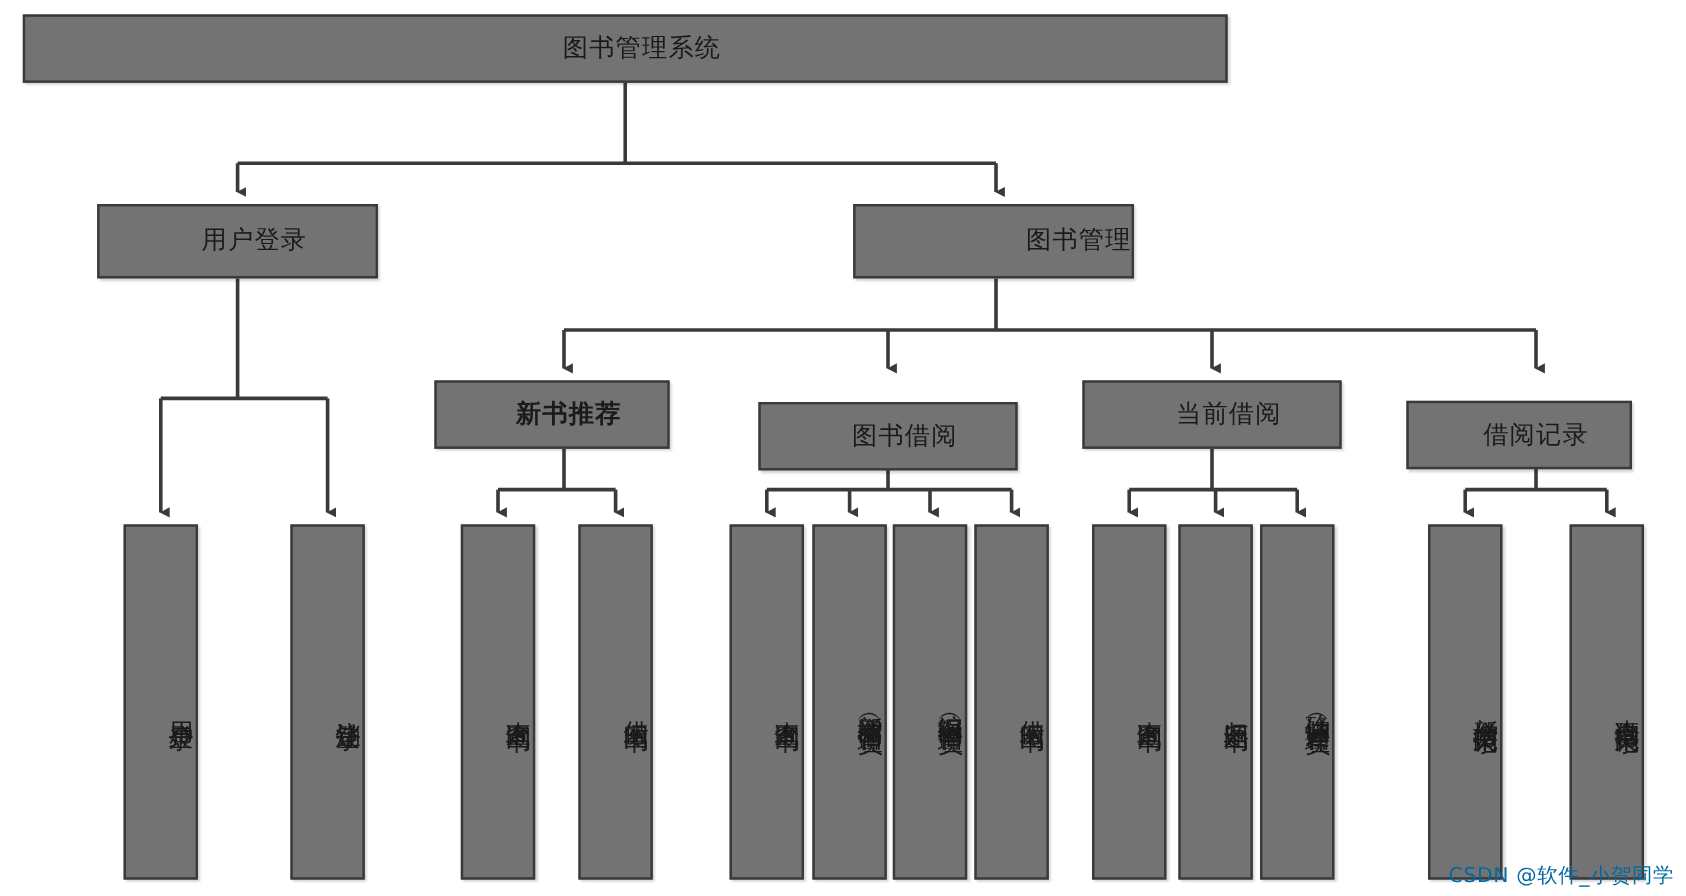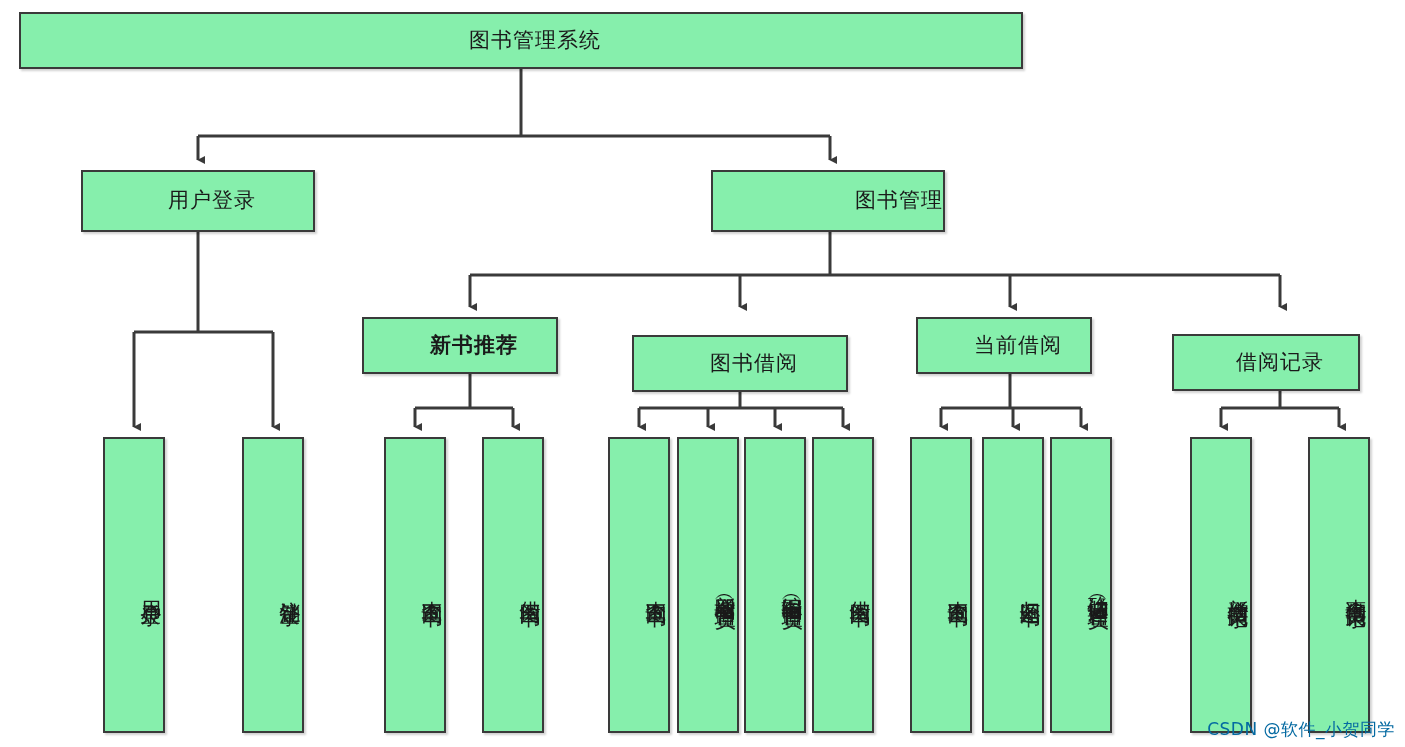--- a/index.html
+++ b/index.html
@@ -23,21 +23,21 @@
     left: 0;
     top: 0;
     width: 1405px;
     height: 747px;
     pointer-events: none;
   }
   .node {
     position: absolute;
     box-sizing: border-box;
     border: 2px solid #3a3a3a;
-    background: #86efac;
+    background: #737373;
     display: flex;
     align-items: center;
     justify-content: center;
     color: #1a1a1a;
     box-shadow: 2px 2px 2px rgba(0,0,0,0.18);
     padding-left: 28px;
   }
   .node.horizontal {
     font-size: 21px;
     line-height: 1.1;
@@ -135,21 +135,21 @@
   <div class="node horizontal" style="left: 711px; top: 170px; width: 234px; height: 62px; justify-content: flex-end;">
     <span class="label">图书管理</span>
   </div>
 
   <div class="node horizontal" style="left: 362px; top: 317px; width: 196px; height: 57px; font-weight: bold;">
     <span class="label">新书推荐</span>
   </div>
   <div class="node horizontal" style="left: 632px; top: 317px; width: 216px; height: 57px; margin-top: 18px;">
     <span class="label">图书借阅</span>
   </div>
-  <div class="node horizontal" style="left: 902px; top: 317px; width: 176px; height: 57px; margin-left: 14px;">
+  <div class="node horizontal" style="left: 902px; top: 317px; width: 216px; height: 57px;">
     <span class="label">当前借阅</span>
   </div>
   <div class="node horizontal" style="left: 1172px; top: 334px; width: 188px; height: 57px;">
     <span class="label">借阅记录</span>
   </div>
 
   <div class="node vertical" style="left: 103px; top: 437px; width: 62px; height: 296px;">
     <span class="label">用户登录</span>
   </div>
   <div class="node vertical" style="left: 242px; top: 437px; width: 62px; height: 296px;">

